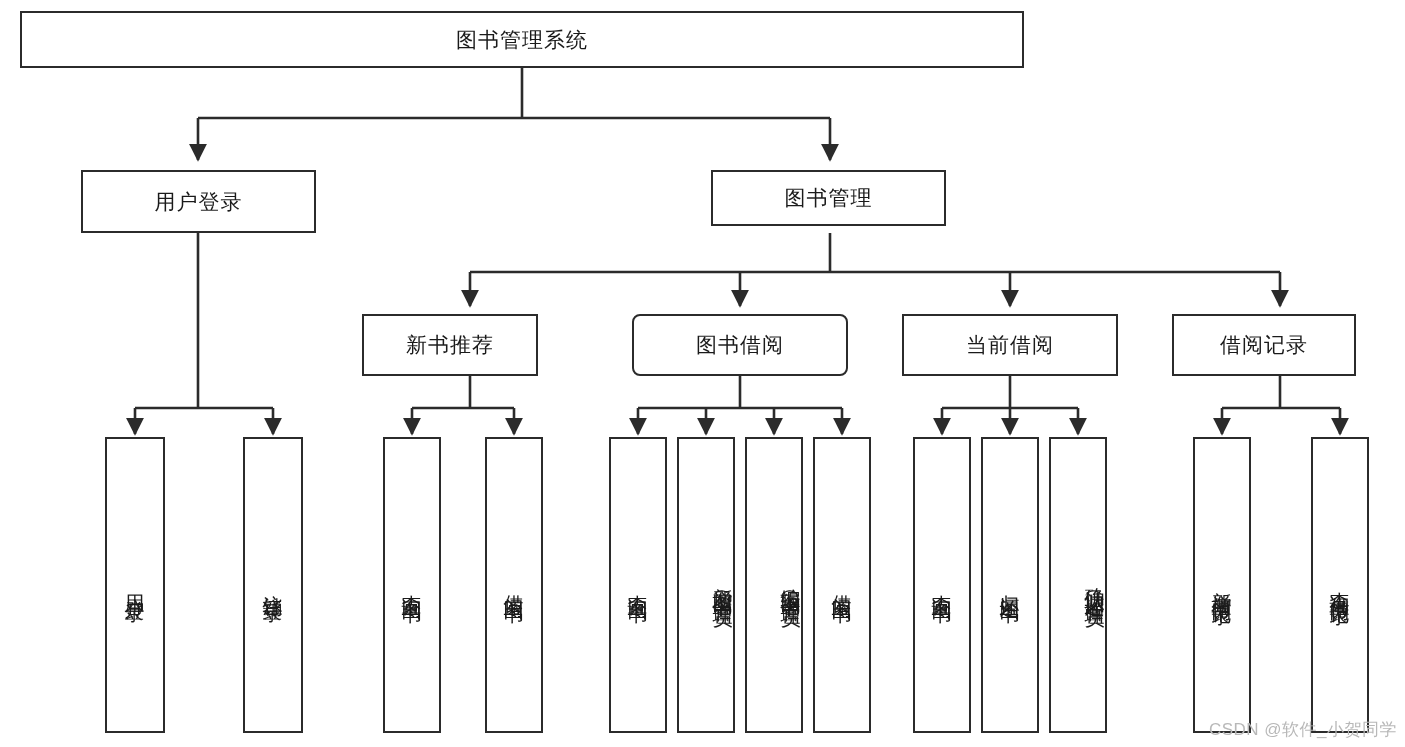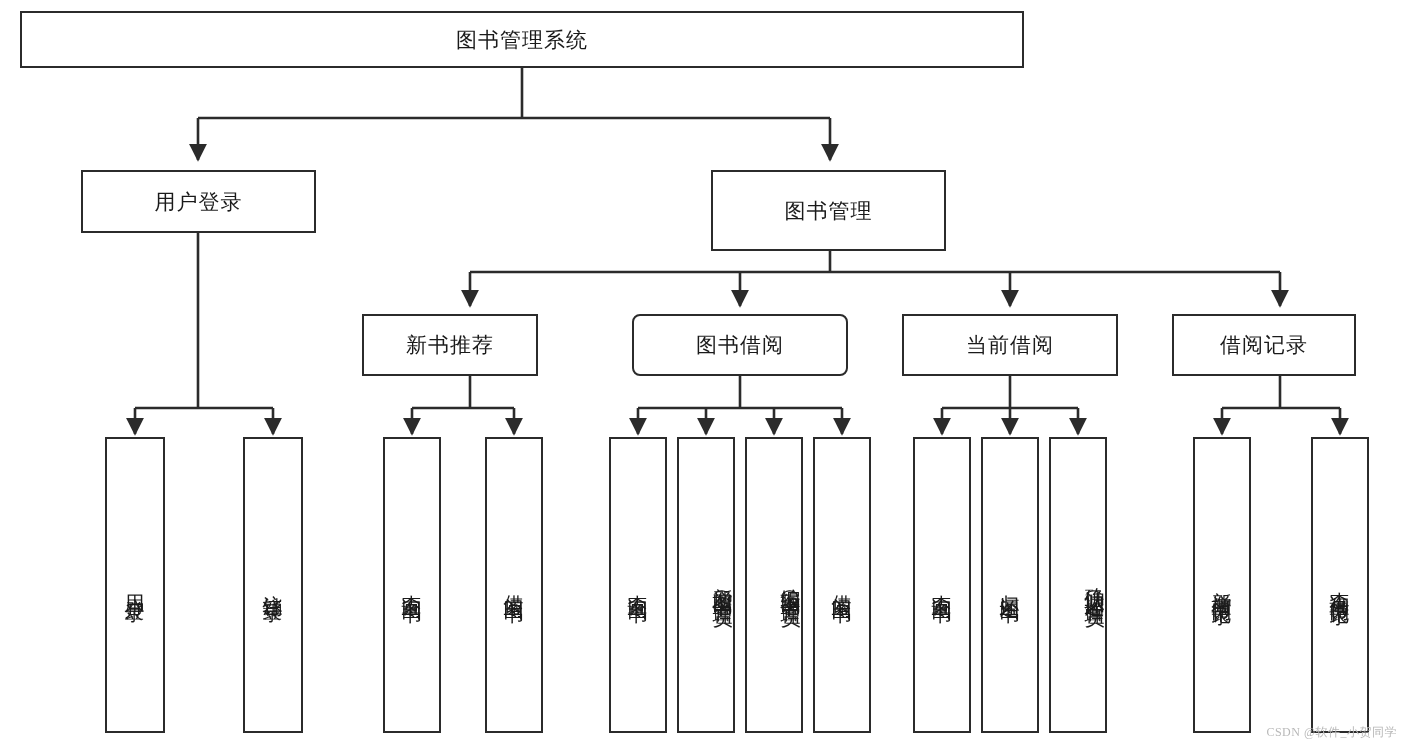--- a/index.html
+++ b/index.html
@@ -53,25 +53,24 @@
   }
   .node.v .vtext {
     writing-mode: vertical-rl;
     text-orientation: upright;
     white-space: nowrap;
   }
   .watermark {
     position: absolute;
     right: 8px;
     bottom: 6px;
-    font-size: 12px;
+    font-size: 17px;
     color: #b8b8b8;
     letter-spacing: 0.5px;
     white-space: nowrap;
-    font-family: Liberation Serif, serif;
   }
 </style>
 </head>
 <body>
 
 <div id="canvas">
 
   <svg id="edges" viewBox="0 0 1405 747" xmlns="http://www.w3.org/2000/svg">
     <defs>
       <marker id="arrow" viewBox="0 0 10 10" refX="9" refY="5" markerWidth="7" markerHeight="7" orient="auto-start-reverse">
@@ -122,21 +121,21 @@
     </g>
   </svg>
 
   <div class="node h" style="left:20px; top:11px; width:1004px; height:57px;">
     <span>图书管理系统</span>
   </div>
 
   <div class="node h" style="left:81px; top:170px; width:235px; height:63px;">
     <span>用户登录</span>
   </div>
-  <div class="node h" style="left:711px; top:170px; width:235px; height:81px;">
+  <div class="node h" style="left:711px; top:170px; width:235px; height:56px;">
     <span>图书管理</span>
   </div>
 
   <div class="node h" style="left:362px; top:314px; width:176px; height:62px;">
     <span>新书推荐</span>
   </div>
   <div class="node h" style="left:632px; top:314px; width:216px; height:62px;border-radius:8px;">
     <span>图书借阅</span>
   </div>
   <div class="node h" style="left:902px; top:314px; width:216px; height:62px;">

